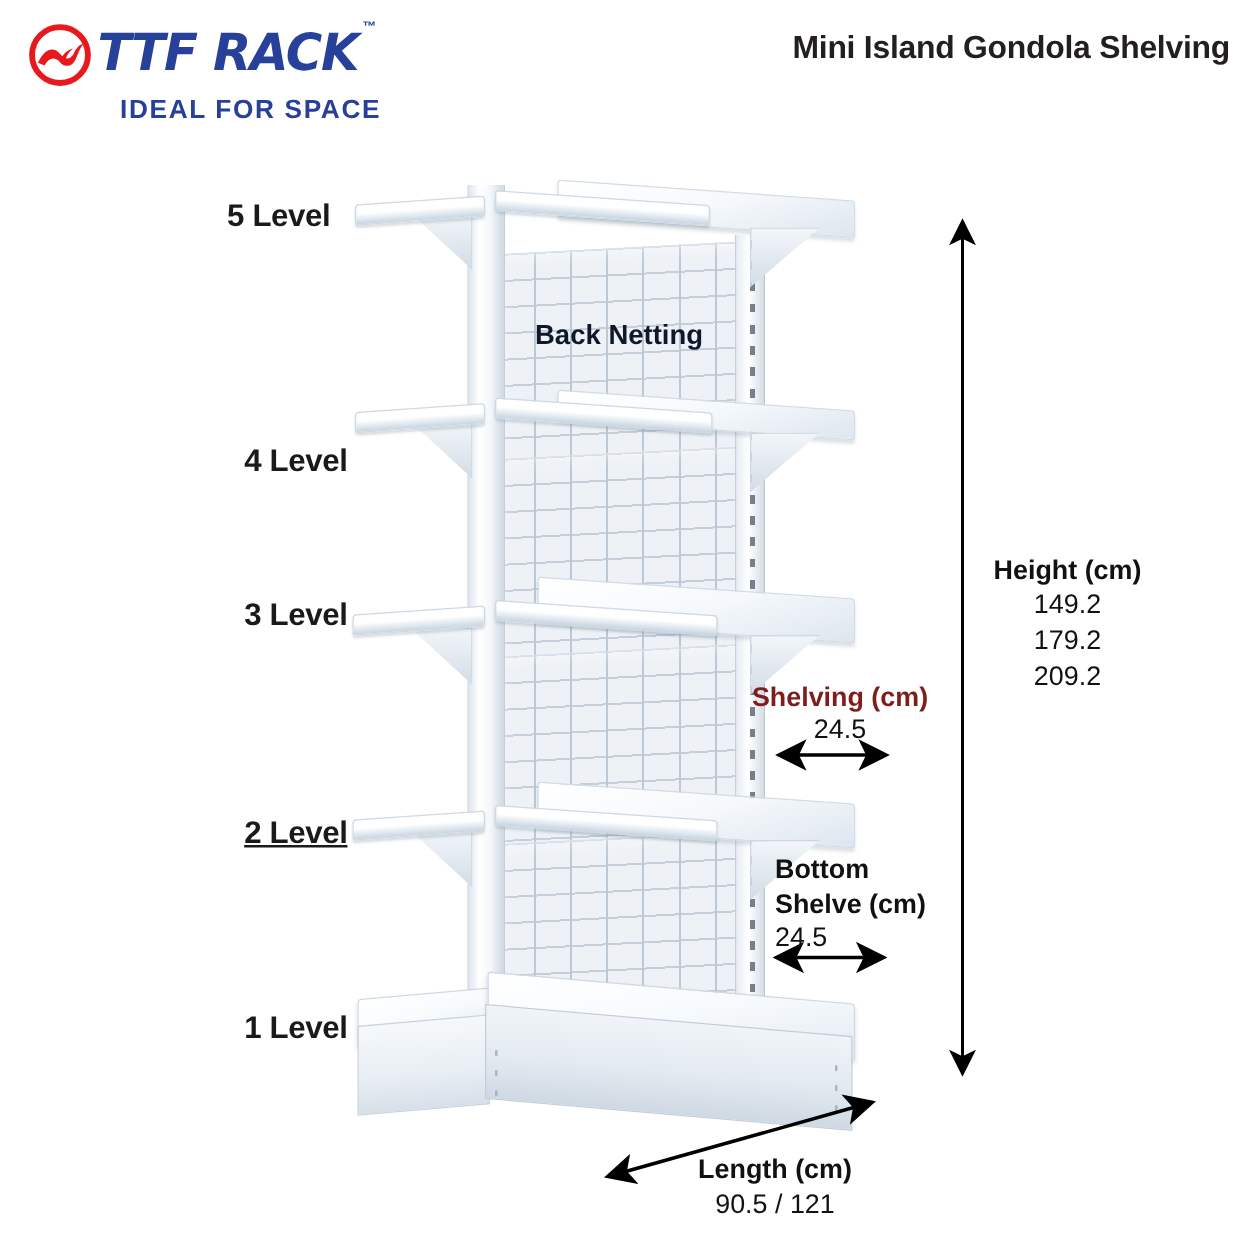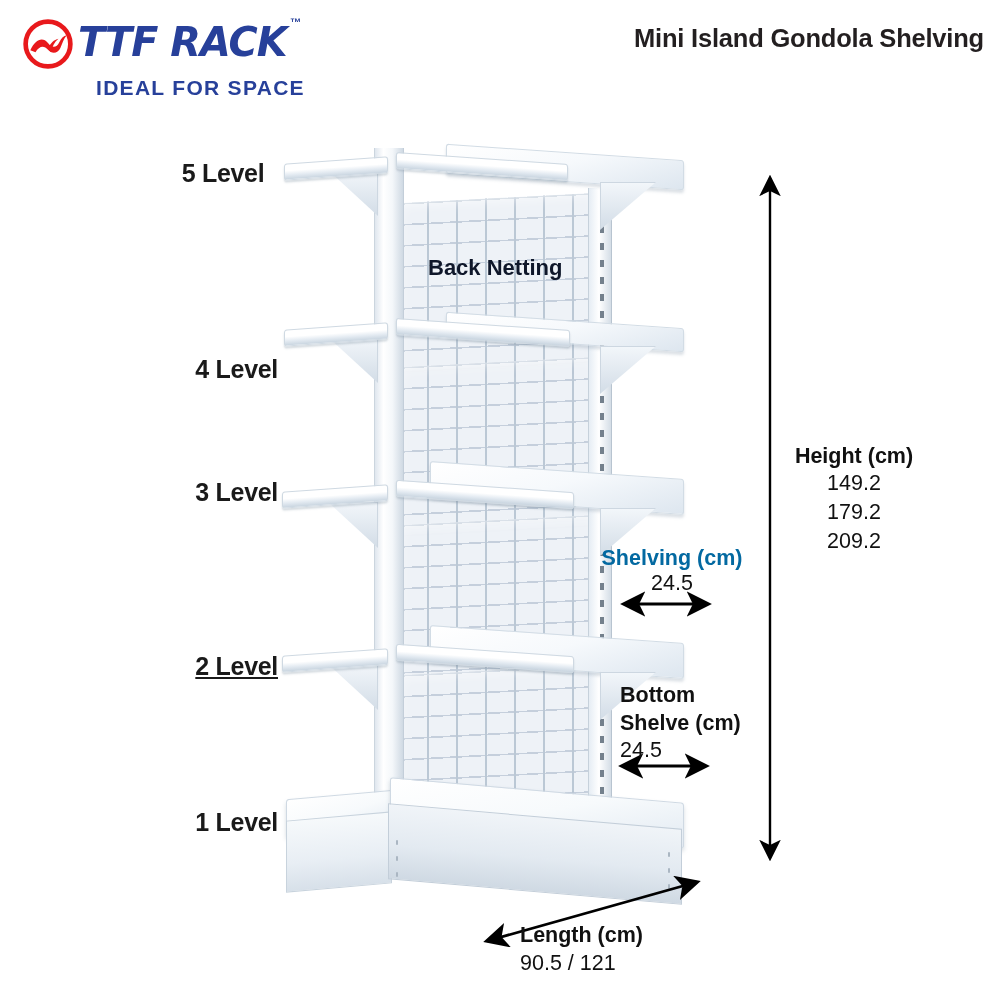--- a/index.html
+++ b/index.html
@@ -212,35 +212,35 @@
   }
   #height-group .h-val {
     font-size: 21.5px; font-weight: 400; color: #111; line-height: 1.34;
   }
   #shelving-group {
     position: absolute;
     left: 596px; top: 546px;
     text-align: center;
     width: 152px;
   }
-  #shelving-group .s-title { font-size: 21.5px; font-weight: 700; color: #0369a1; white-space: nowrap; }
+  #shelving-group .s-title { font-size: 21.5px; font-weight: 700; color: #7f1d1d; white-space: nowrap; }
   #shelving-group .s-val   { font-size: 21.5px; font-weight: 400; color: #111; }
   #bottom-group {
     position: absolute;
     left: 620px; top: 682px;
     text-align: left;
     width: 132px;
     line-height: 1.28;
   }
   #bottom-group .b-title { font-size: 21.5px; font-weight: 700; color: #111; white-space: nowrap; }
   #bottom-group .b-val   { font-size: 21.5px; font-weight: 400; color: #111; }
   #length-group {
     position: absolute;
     left: 520px; top: 922px;
-    text-align: left;
+    text-align: center;
     width: 200px;
     line-height: 1.3;
   }
   #length-group .l-title { font-size: 21.5px; font-weight: 700; color: #111; white-space: nowrap; }
   #length-group .l-val   { font-size: 21.5px; font-weight: 400; color: #111; }
 
   .svg-layer {
     position: absolute;
     left: 0; top: 0;
     width: 1000px; height: 1000px;

